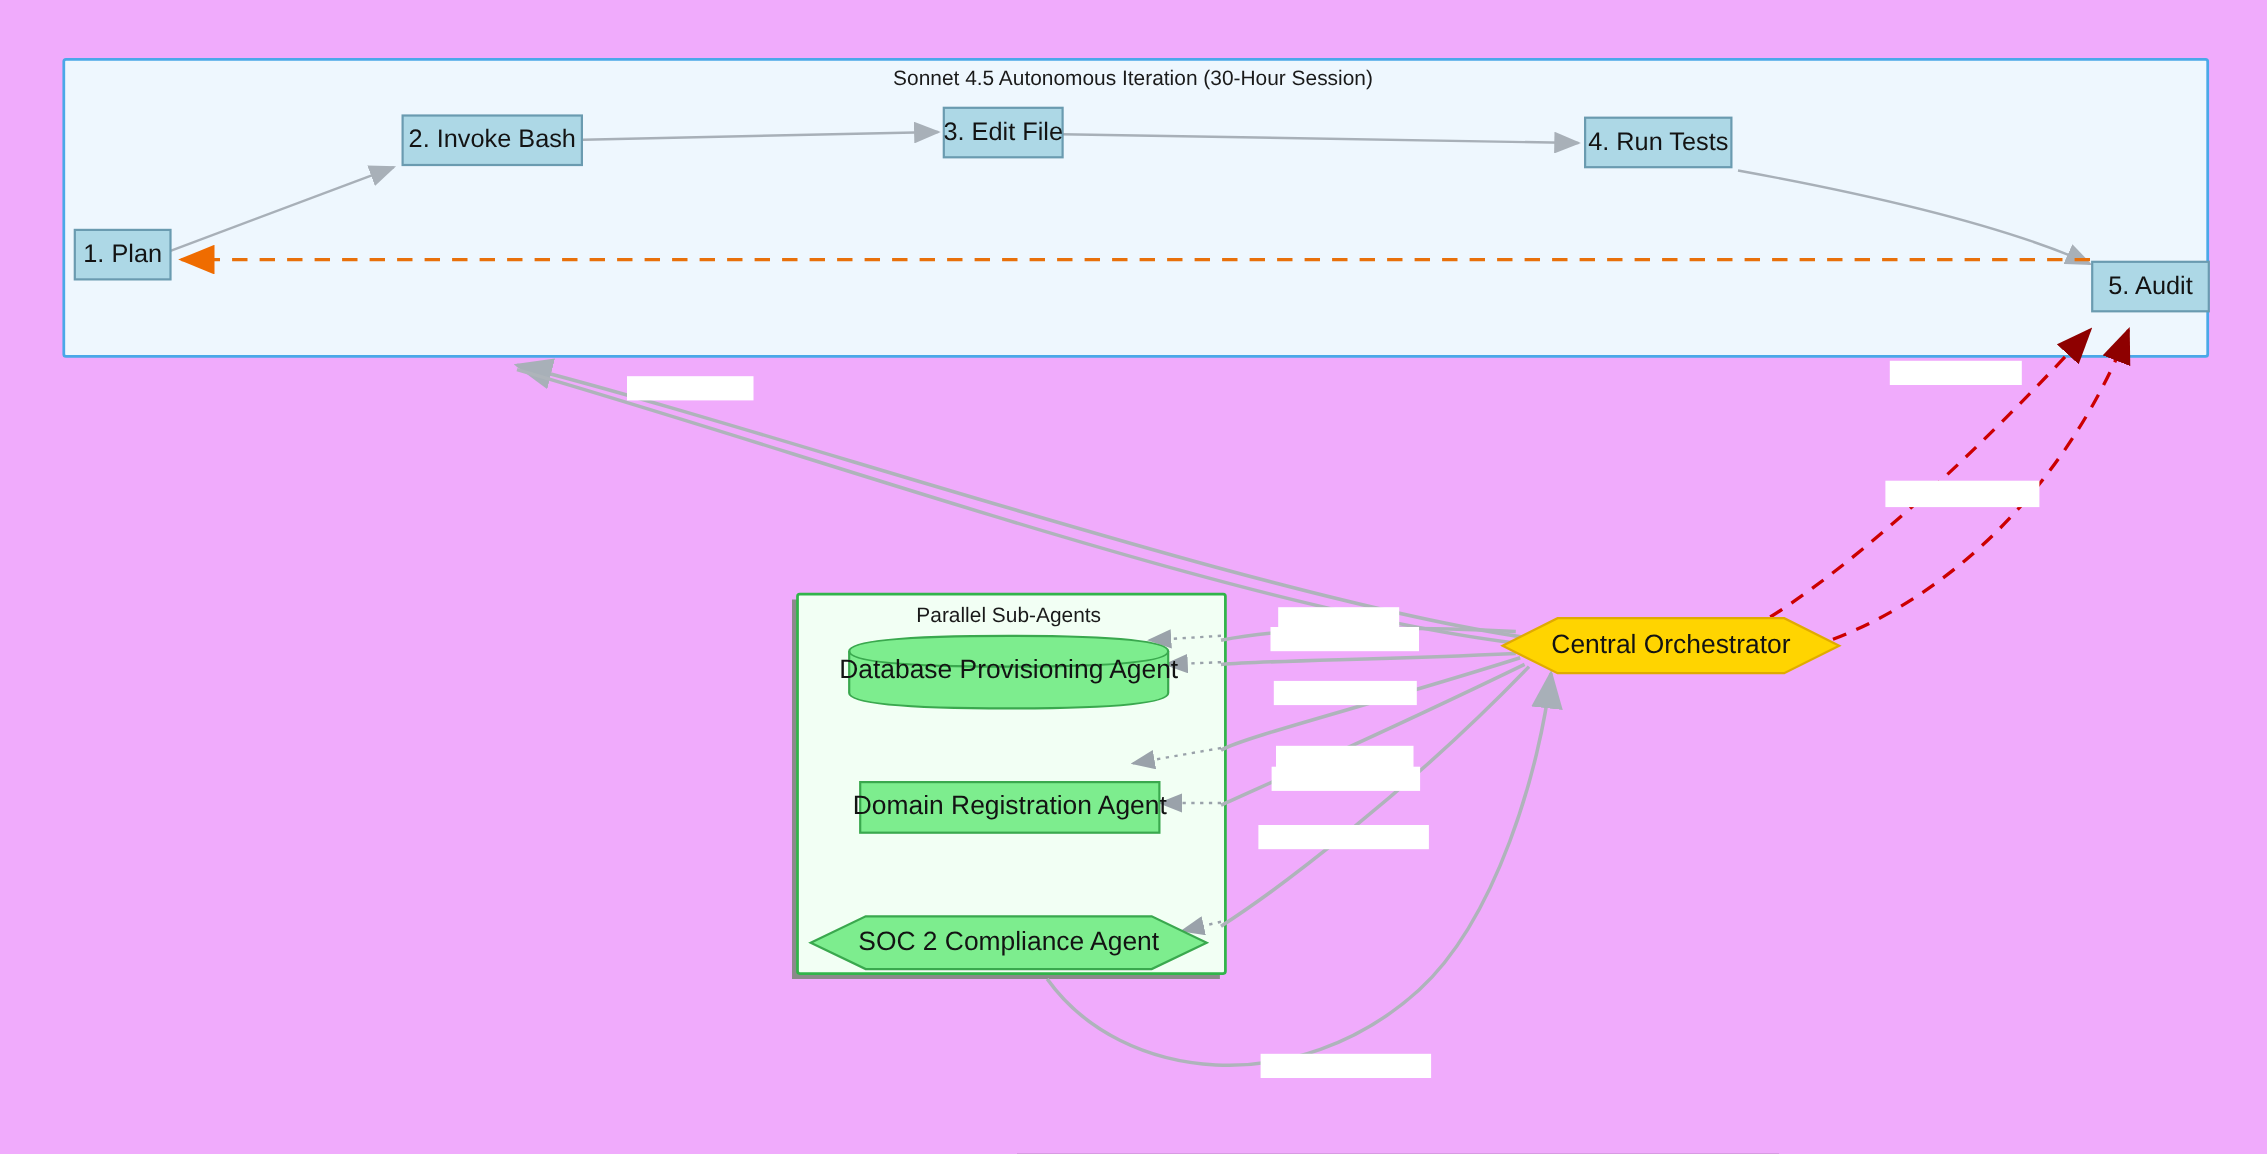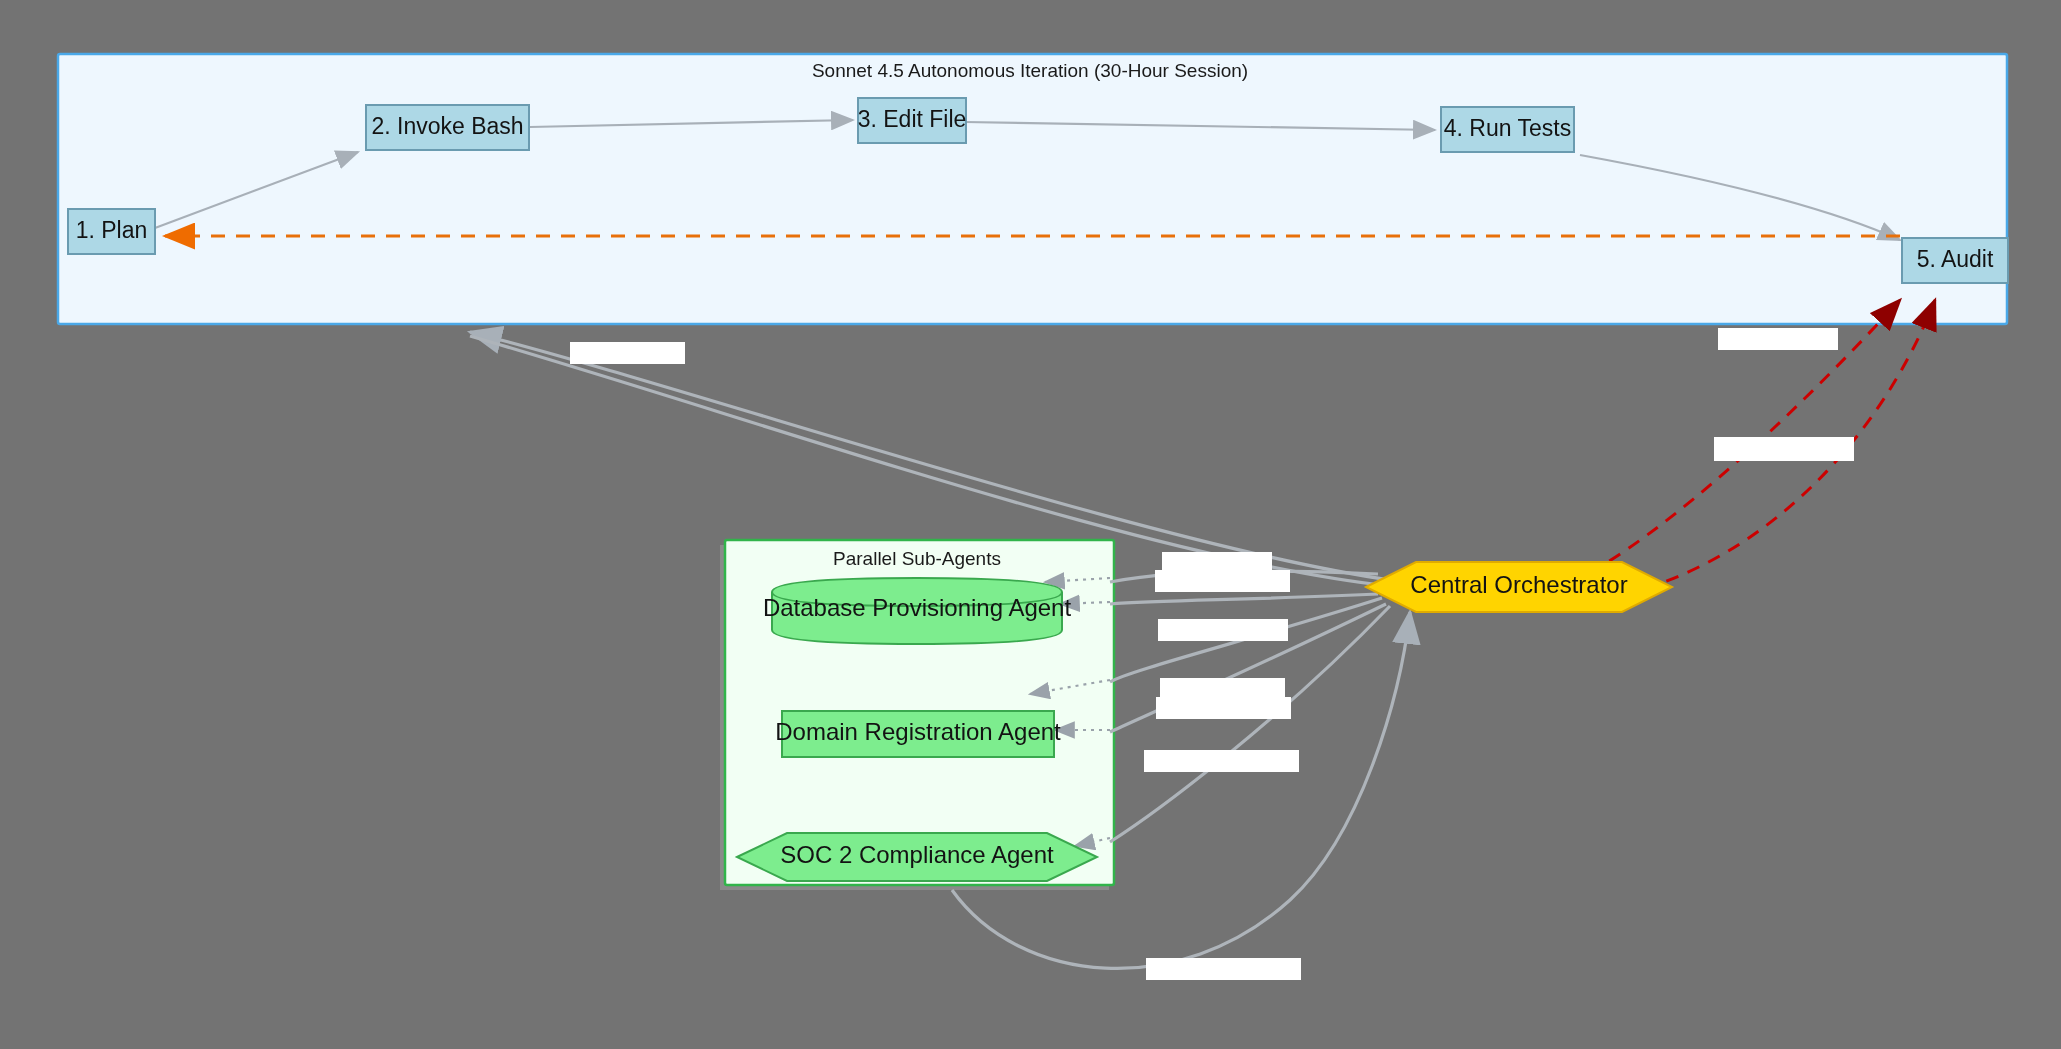--- a/index.html
+++ b/index.html
@@ -10,21 +10,21 @@
   body {
     width: 2061px;
     height: 1049px;
     overflow: hidden;
     font-family: "Liberation Sans", sans-serif;
   }
   #stage {
     position: relative;
     width: 2061px;
     height: 1049px;
-    background: #737373;
+    background: #f0abfc;
   }
   svg#diagram {
     position: absolute;
     top: 0;
     left: 0;
     width: 2061px;
     height: 1049px;
     display: block;
   }
   .node-label {

